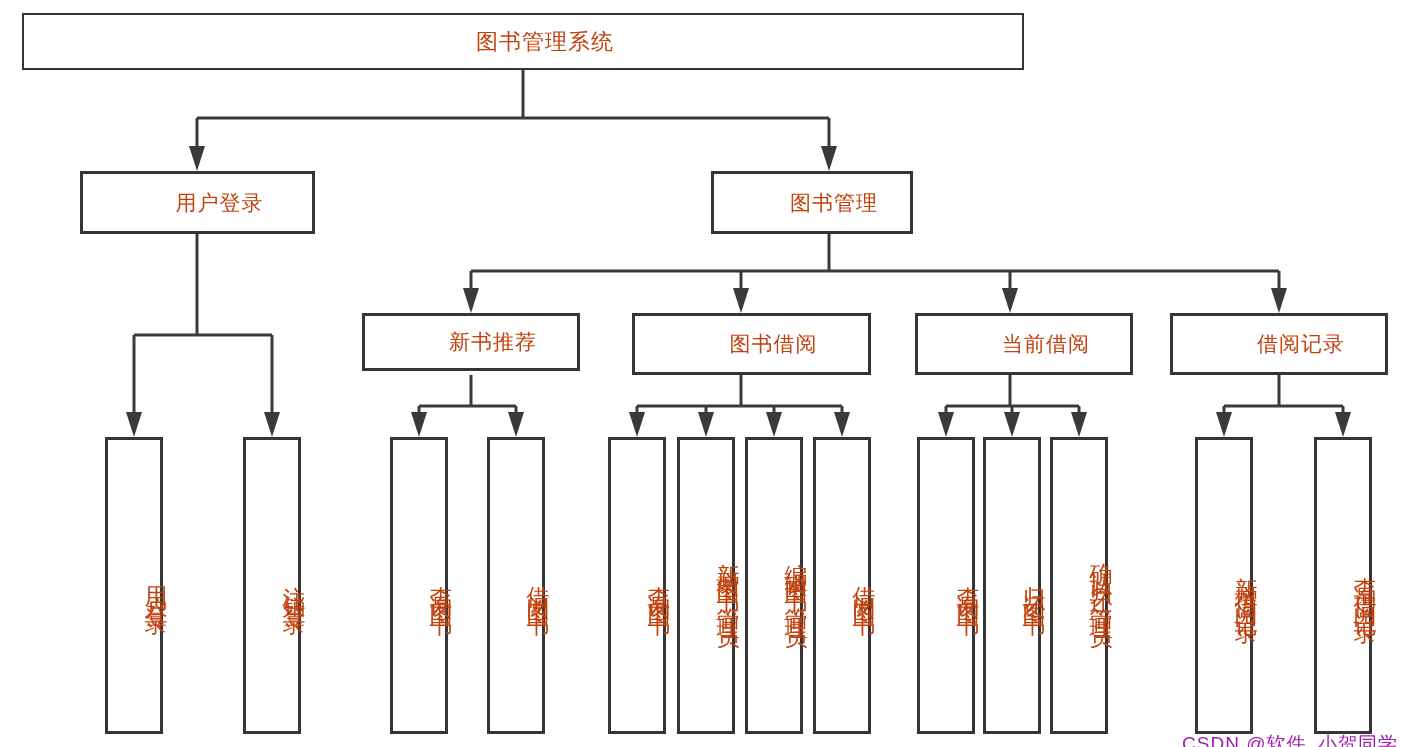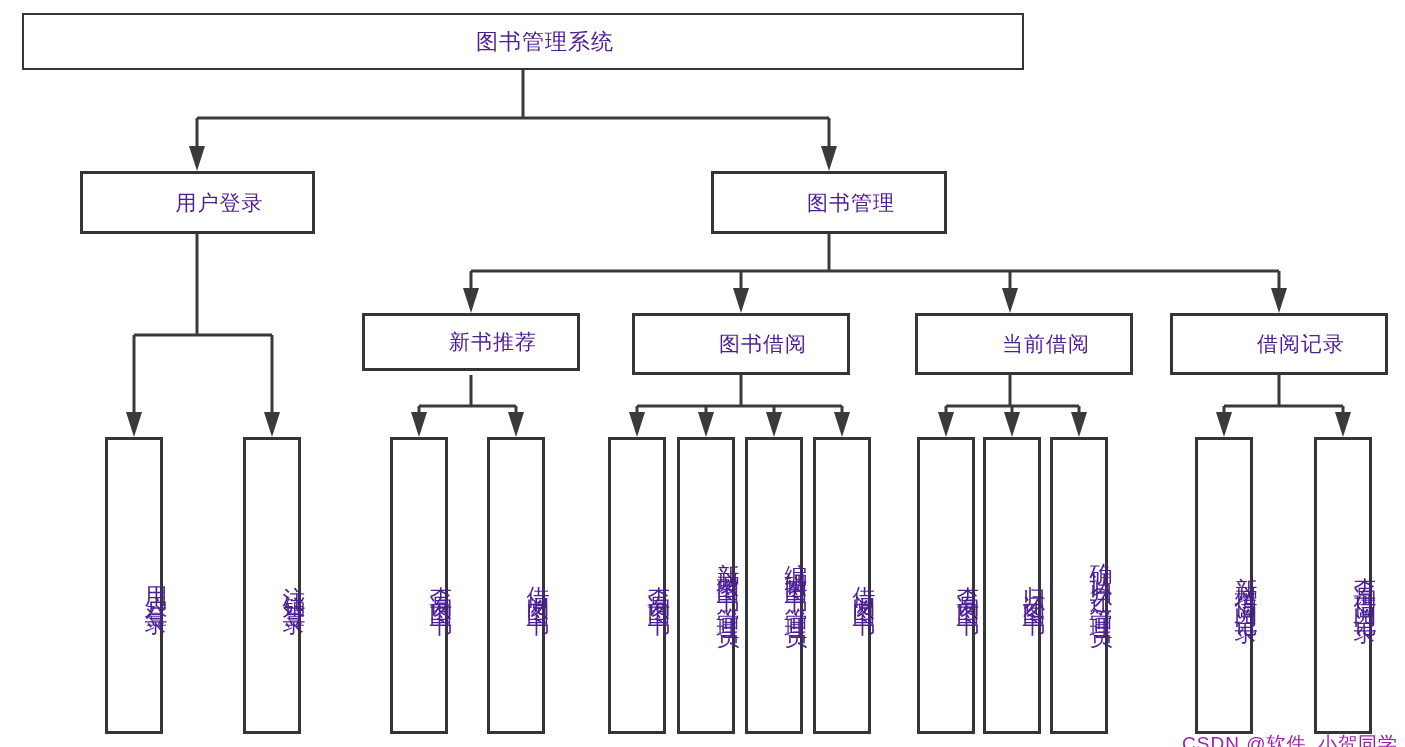--- a/index.html
+++ b/index.html
@@ -10,21 +10,21 @@
     background: #ffffff;
     font-family: "Liberation Sans", sans-serif;
     overflow: hidden;
   }
   #wires { position: absolute; left: 0; top: 0; z-index: 1; }
   .node {
     position: absolute;
     box-sizing: border-box;
     background: #ffffff;
     border: 3px solid #333538;
-    color: #4c1d95;
+    color: #c2410c;
     display: flex;
     align-items: center;
     justify-content: center;
     z-index: 2;
     text-align: center;
     padding-left: 44px;
   }
   .hnode { font-size: 21px; letter-spacing: 1px; }
   .root  { font-size: 22px; border-width: 2px; }
   .vnode {
@@ -115,24 +115,24 @@
       <polygon points="1004,412 1020,412 1012,437"></polygon>
       <polygon points="1071,412 1087,412 1079,437"></polygon>
       <polygon points="1216,412 1232,412 1224,437"></polygon>
       <polygon points="1335,412 1351,412 1343,437"></polygon>
     </g>
   </svg>
 
   <div class="node hnode root" style="left:22px; top:13px; width:1002px; height:57px;">图书管理系统</div>
 
   <div class="node hnode" style="left:80px; top:171px; width:235px; height:63px;">用户登录</div>
-  <div class="node hnode" style="left:711px; top:171px; width:236px; height:63px;">图书管理</div>
+  <div class="node hnode" style="left:711px; top:171px; width:202px; height:63px;">图书管理</div>
 
   <div class="node hnode" style="left:362px; top:313px; width:218px; height:58px;">新书推荐</div>
-  <div class="node hnode" style="left:632px; top:313px; width:218px; height:62px;">图书借阅</div>
+  <div class="node hnode" style="left:632px; top:313px; width:239px; height:62px;">图书借阅</div>
   <div class="node hnode" style="left:901px; top:313px; width:218px; height:62px;margin-left:14px;">当前借阅</div>
   <div class="node hnode" style="left:1170px; top:313px; width:218px; height:62px;">借阅记录</div>
 
   <div class="node vnode" style="left:105px; top:437px; width:58px; height:297px;">用户登录</div>
   <div class="node vnode" style="left:243px; top:437px; width:58px; height:297px;">注销登录</div>
 
   <div class="node vnode" style="left:390px; top:437px; width:58px; height:297px;">查询图书</div>
   <div class="node vnode" style="left:487px; top:437px; width:58px; height:297px;">借阅图书</div>
 
   <div class="node vnode" style="left:608px; top:437px; width:58px; height:297px;">查询图书</div>

